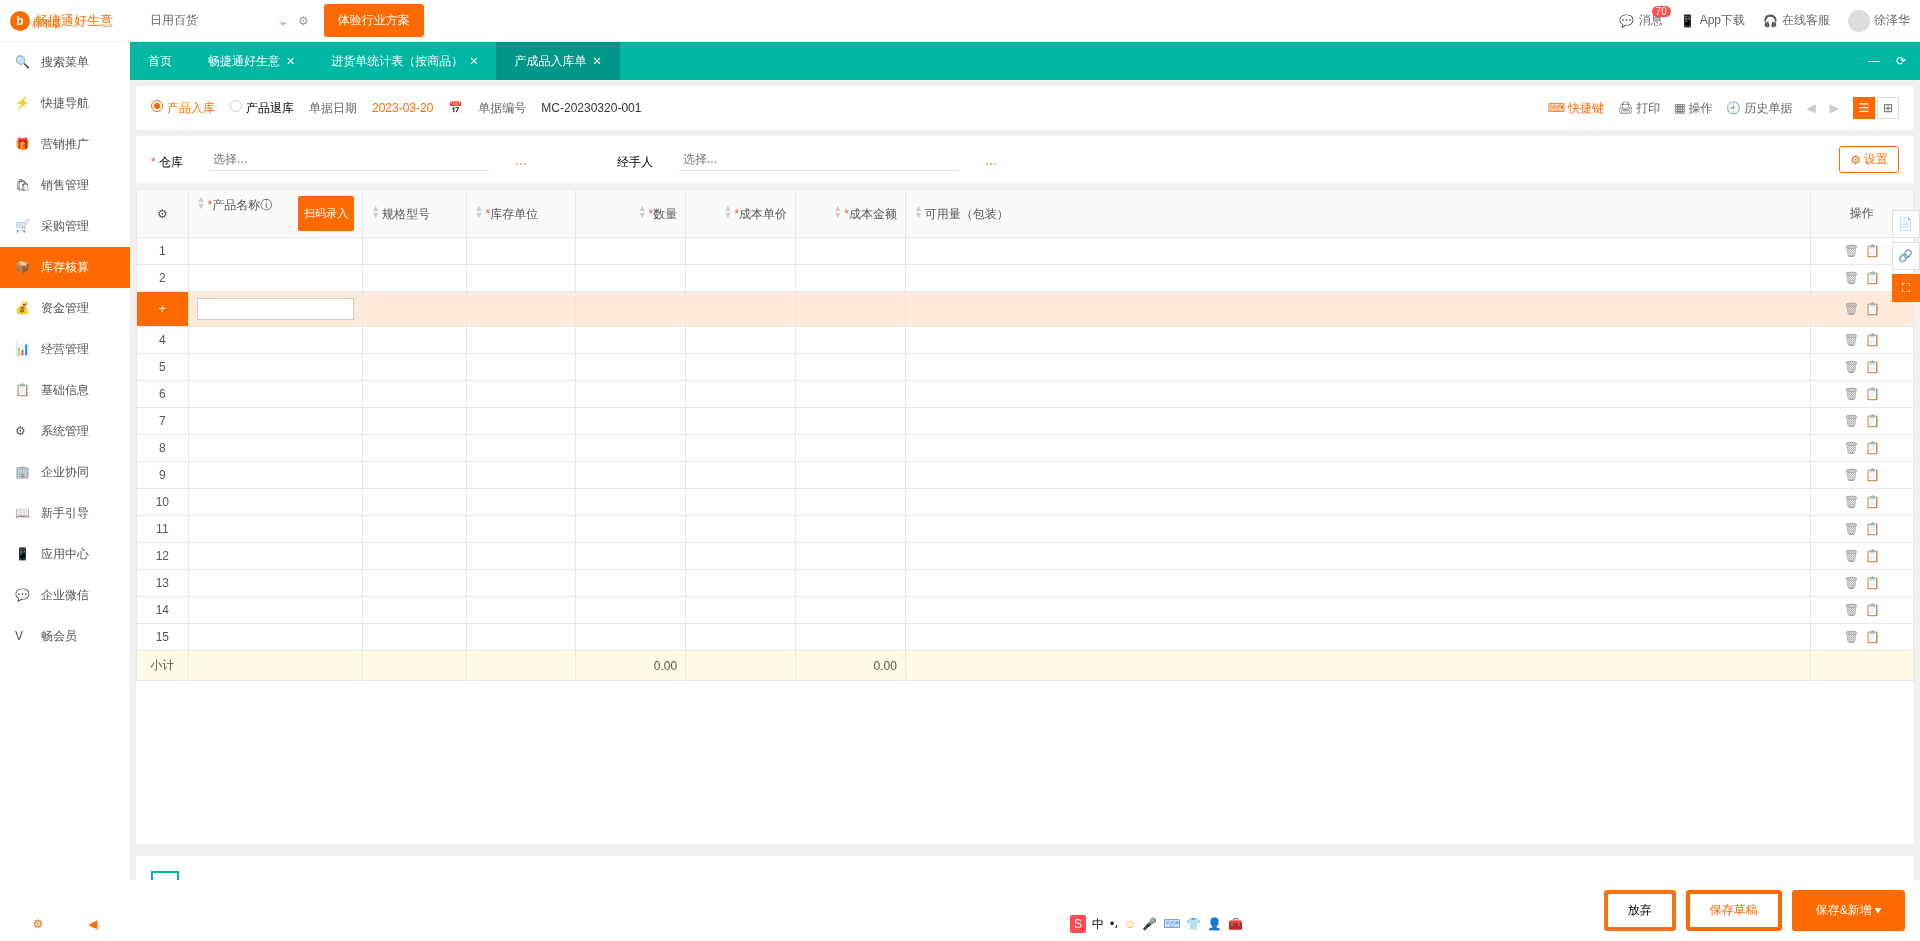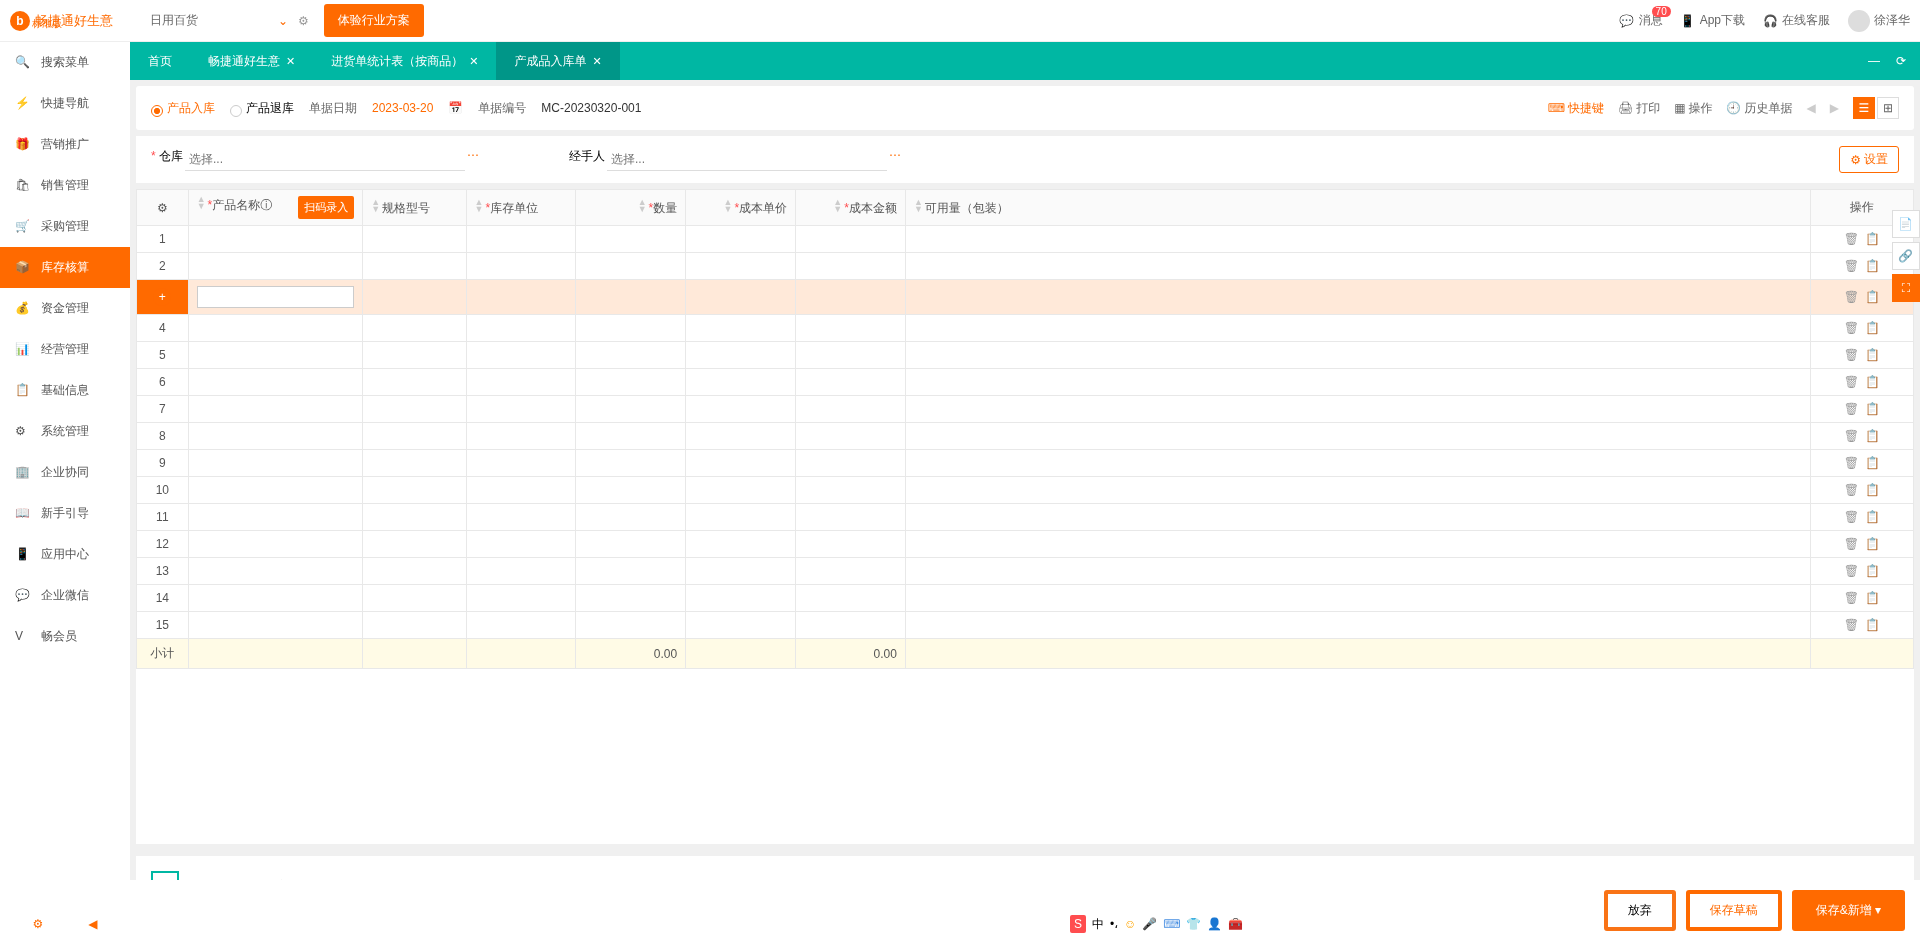--- a/index.html
+++ b/index.html
@@ -25,53 +25,53 @@
 .sidebar-bottom{margin-top:auto;display:flex;justify-content:space-around;padding:10px;color:#ff6a00}
 .main{flex:1;display:flex;flex-direction:column;background:#f0f0f0}
 .tabs{height:38px;background:#00b7a3;display:flex;align-items:center;color:#fff}
 .tab{padding:0 18px;height:100%;display:flex;align-items:center;gap:6px;cursor:pointer;font-size:13px}
 .tab.active{background:#009688}
 .tab-close{font-size:11px;cursor:pointer}
 .tabs-right{margin-left:auto;display:flex;gap:8px;padding-right:10px}
 .tabs-right span{cursor:pointer;padding:4px}
 .toolbar{background:#fff;height:44px;display:flex;align-items:center;padding:0 15px;gap:15px;margin:6px;border-radius:3px}
 .radio-group{display:flex;gap:15px}
-.radio{display:flex;align-items:flex-end;gap:4px;cursor:pointer}
+.radio{display:flex;align-items:flex-start;gap:4px;cursor:pointer}
 .radio-dot{width:12px;height:12px;border:1px solid #ccc;border-radius:50%;display:inline-block}
 .radio.checked .radio-dot{border-color:#ff6a00;background:radial-gradient(#ff6a00 40%,#fff 45%)}
 .radio.checked{color:#ff6a00}
 .tb-label{color:#666}
 .tb-value{color:#333}
 .toolbar-right{margin-left:auto;display:flex;align-items:center;gap:14px;color:#666}
 .tb-link{color:#ff6a00;cursor:pointer;display:flex;align-items:center;gap:3px}
 .tb-action{cursor:pointer;display:flex;align-items:center;gap:3px}
 .view-toggle{display:flex;gap:2px}
 .view-btn{width:22px;height:22px;border:1px solid #ddd;display:flex;align-items:center;justify-content:center;cursor:pointer}
 .view-btn.active{background:#ff6a00;color:#fff;border-color:#ff6a00}
 .filters{background:#fff;padding:10px 15px;margin:0 6px;display:flex;align-items:center;gap:30px}
-.filter-field{display:flex;align-items:flex-start;gap:2px}
+.filter-field{display:flex;align-items:flex-end;gap:26px}
 .req{color:#ff4d4f}
 .filter-input{border:none;border-bottom:1px solid #ddd;padding:4px;width:280px;color:#999}
 .filter-more{color:#ff6a00;cursor:pointer}
 .settings-btn{margin-left:auto;border:1px solid #ff6a00;color:#ff6a00;padding:4px 10px;border-radius:3px;cursor:pointer;display:flex;align-items:center;gap:3px}
 .table-wrap{margin:6px;background:#fff;flex:1;overflow:auto}
 table{width:100%;border-collapse:collapse}
 th,td{border:1px solid #e8e8e8;padding:6px 8px;height:26px;text-align:left;color:#555}
 th{background:#fafafa;font-weight:normal;position:relative}
 .th-sort{color:#ccc;font-size:9px;display:inline-block;line-height:7px;margin-right:2px}
 .col-idx{width:40px;text-align:center}
 .col-name{width:135px}
 .col-spec{width:80px}
 .col-unit{width:85px}
 .col-qty{width:85px;text-align:right}
 .col-price{width:85px;text-align:right}
 .col-amt{width:85px;text-align:right}
 .col-avail{width:700px}
 .col-ops{width:80px;text-align:center}
-.scan-btn{background:#ff6a00;color:#fff;padding:4px 6px;border-radius:2px;font-size:11px;float:right}
+.scan-btn{background:#ff6a00;color:#fff;padding:10px 6px;border-radius:2px;font-size:11px;float:right}
 .row-active{background:#ffe9d9}
 .row-active td:first-child{background:#ff6a00}
 .add-btn{width:18px;height:18px;background:#ff6a00;color:#fff;border-radius:50%;display:inline-flex;align-items:center;justify-content:center;cursor:pointer}
 .cell-input{width:100%;border:1px solid #ccc;height:22px;background:#fff}
 .op-icon{color:#999;cursor:pointer;margin:0 3px}
 .subtotal-row{background:#fffbe6}
 .remark-area{margin:6px;background:#fff;padding:15px;display:flex;gap:20px;align-items:flex-start}
 .remark-icon{color:#00b7a3;text-align:center}
 .remark-icon-box{width:28px;height:28px;border:2px solid #00b7a3;margin-bottom:4px}
 .remark-input{flex:1;border:none;color:#999;padding:8px}

